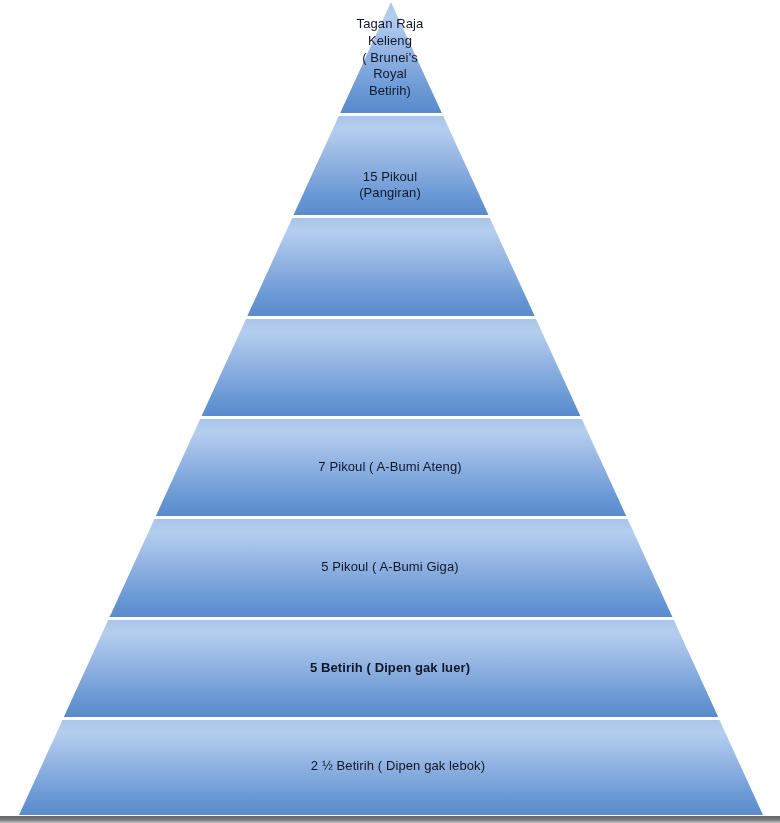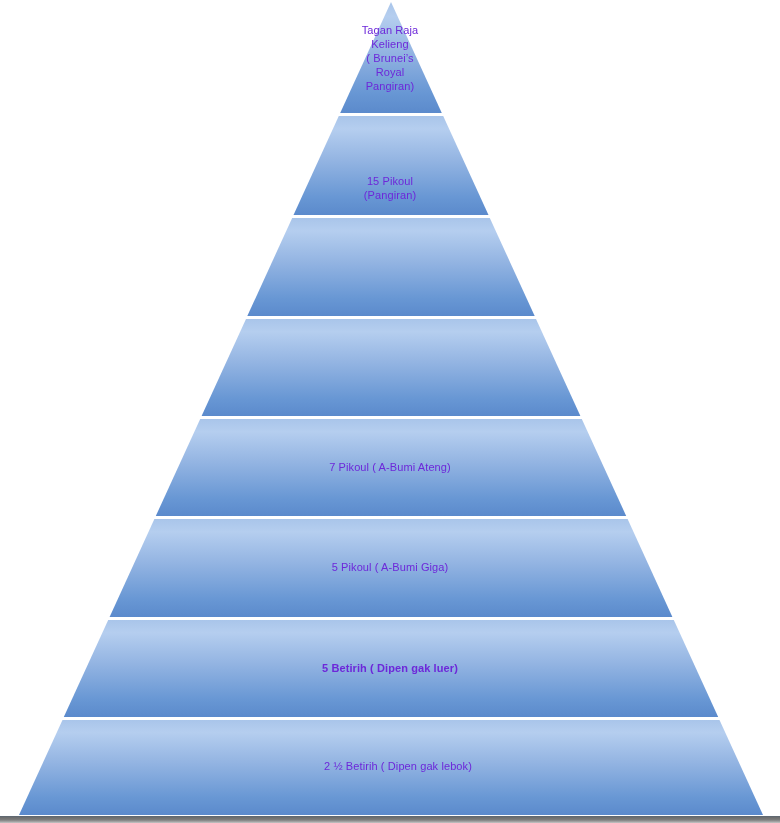--- a/index.html
+++ b/index.html
@@ -29,23 +29,23 @@
     position: absolute;
     left: 0;
     width: 780px;
     display: flex;
     align-items: center;
     justify-content: center;
     text-align: center;
     pointer-events: none;
   }
   .label {
-    font-size: 11px;
+    font-size: 13px;
     line-height: 1.28;
-    color: #6d28d9;
+    color: #0f172a;
     letter-spacing: 0.1px;
   }
   .floor-rule {
     position: absolute;
     left: 0;
     top: 816px;
     width: 780px;
     height: 7px;
     background: linear-gradient(180deg,
       #5a6672 0%,
@@ -60,21 +60,21 @@
 
 <div class="slide">
   <div class="pyramid" id="pyramid">
       <div class="seg" style="top: 2px; height: 111px; clip-path: polygon(391px 0px, 391px 0px, 441.8px 111px, 340.2px 111px); background: linear-gradient(rgb(169, 197, 234) 0%, rgb(181, 206, 239) 13%, rgb(147, 180, 226) 45%, rgb(104, 151, 212) 82%, rgb(91, 138, 204) 100%);"></div>
       <div class="band" style="top: 2px; height: 112px;">
         <div class="label">
           <div>Tagan Raja</div>
           <div>Kelieng</div>
           <div>( Brunei’s</div>
           <div>Royal</div>
-          <div>Pangiran)</div>
+          <div>Betirih)</div>
         </div>
       </div>
       <div class="seg" style="top: 116px; height: 99px; clip-path: polygon(338.8px 0px, 443.2px 0px, 488.5px 99px, 293.5px 99px); background: linear-gradient(rgb(169, 197, 234) 0%, rgb(181, 206, 239) 13%, rgb(147, 180, 226) 45%, rgb(104, 151, 212) 82%, rgb(91, 138, 204) 100%);"></div>
       <div class="band" style="top: 100px; height: 102px; align-items: flex-end;">
         <div class="label">
           <div>15 Pikoul</div>
           <div>(Pangiran)</div>
         </div>
       </div>
       <div class="seg" style="top: 218px; height: 98px; clip-path: polygon(292.2px 0px, 489.8px 0px, 534.7px 98px, 247.3px 98px); background: linear-gradient(rgb(169, 197, 234) 0%, rgb(181, 206, 239) 13%, rgb(147, 180, 226) 45%, rgb(104, 151, 212) 82%, rgb(91, 138, 204) 100%);"></div>

